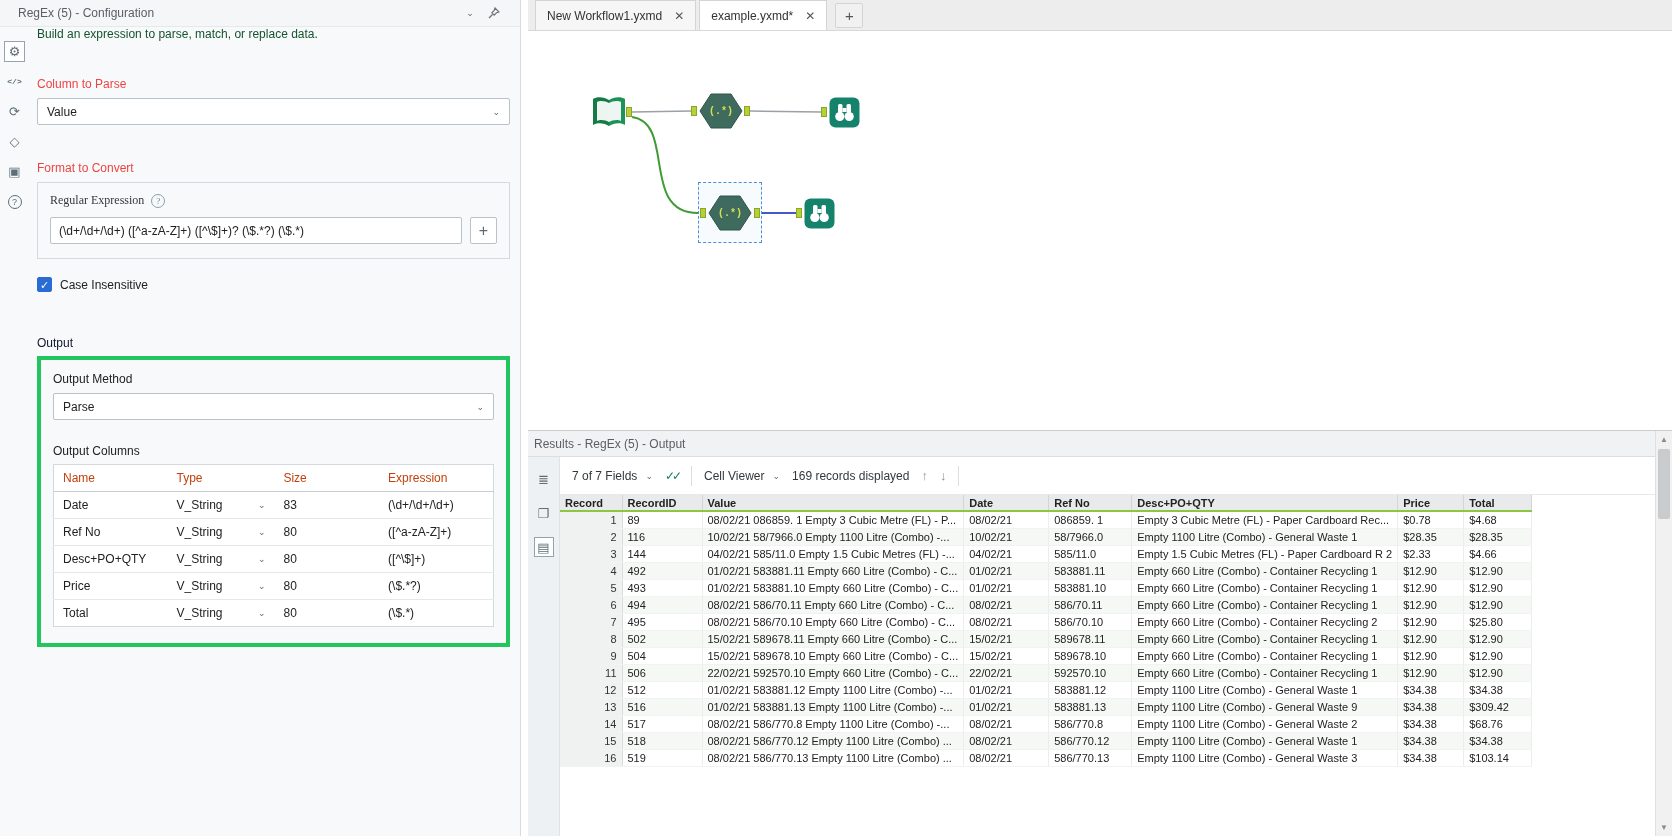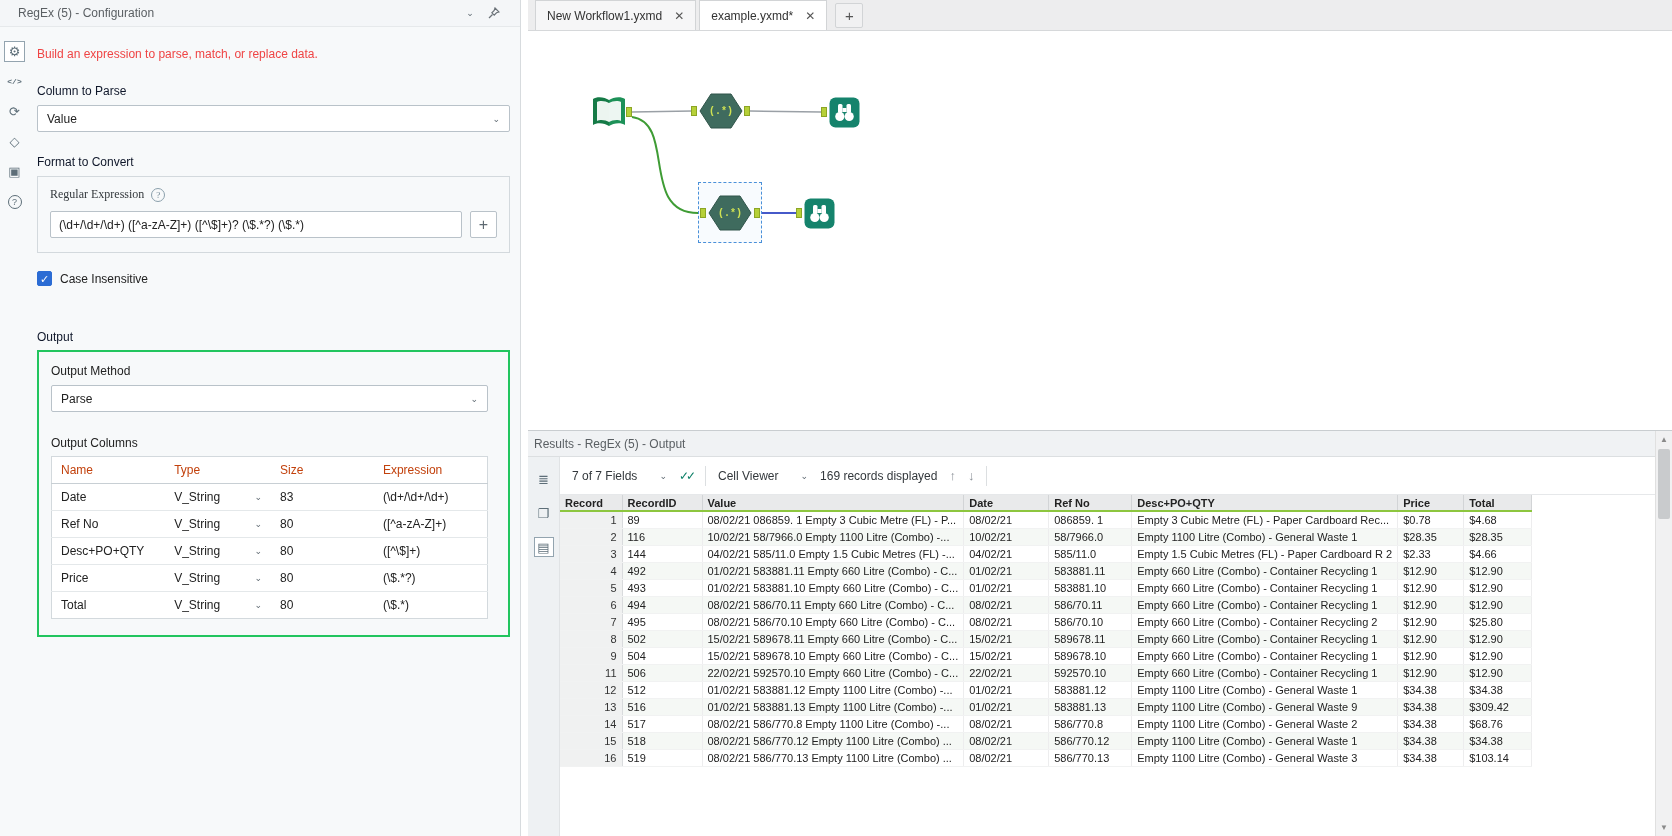--- a/index.html
+++ b/index.html
@@ -19,39 +19,39 @@
     color:#6b7278; cursor:pointer; }
   .config-sidebar { position:absolute; left:0; top:27px; bottom:0; width:29px;
     display:flex; flex-direction:column; align-items:center; padding-top:14px; gap:9px; }
   .side-icon { width:21px; height:21px; display:flex; align-items:center; justify-content:center;
     color:#5d6e78; font-size:13px; }
   .side-icon.selected { background:#ffffff; border:1px solid #93a4af; }
   .side-icon .code-glyph { font-family:"Liberation Mono", monospace; font-size:8px; font-weight:bold; }
   .side-icon .help-glyph { width:14px; height:14px; border:1px solid #5d6e78; border-radius:50%;
     font-size:9px; display:flex; align-items:center; justify-content:center; }
   .config-content { position:absolute; left:37px; top:27px; right:10px; bottom:0; }
-  .panel-desc { margin-top:20px; color:#ef4444; }
-  .field-label { margin-top:23px; margin-bottom:7px; color:#0f172a; }
+  .panel-desc { color:#14532d; }
+  .field-label { margin-top:36px; margin-bottom:7px; color:#ef4444; }
   .select-box { height:27px; background:#fff; border:1px solid #b9c2c9; border-radius:2px;
     display:flex; align-items:center; justify-content:space-between; padding:0 9px; cursor:pointer; }
   .chev { font-size:9px; color:#5f6a72; }
   .group-box { border:1px solid #d3d9dd; padding:10px 12px 14px 12px; margin-top:6px; }
   .inline-label { display:flex; align-items:center; gap:7px; color:#33383c;font-family:Liberation Serif, serif; }
   .help-circle { width:14px; height:14px; border:1px solid #8ba0ac; border-radius:50%; color:#6d8492;
     font-size:9px; display:flex; align-items:center; justify-content:center; }
   .regex-row { display:flex; gap:8px; margin-top:9px; }
   .regex-input { flex:1; height:27px; background:#fff; border:1px solid #b9c2c9; border-radius:2px;
     padding:0 8px; font-family:"Liberation Sans", sans-serif; font-size:12px; color:#222; }
   .plus-btn { width:27px; height:27px; background:#fff; border:1px solid #b9c2c9; border-radius:2px;
     font-size:16px; color:#5f6a72; display:flex; align-items:center; justify-content:center; cursor:pointer; }
   .checkbox-row { display:flex; align-items:center; gap:8px; margin-top:18px; }
   .checkbox { width:15px; height:15px; background:#2b6cd4; border:1px solid #2b6cd4; border-radius:2px;
     color:#fff; font-size:11px; line-height:14px; text-align:center; cursor:pointer; }
   .section-label { margin-top:44px; margin-bottom:6px; color:#0f172a; }
-  .out-group { border:2px solid #22c55e; padding:12px 20px 16px 12px; }
+  .out-group { border:4px solid #22c55e; padding:12px 12px 16px 12px; }
   .columns-table { width:100%; border-collapse:collapse; background:#fff; border:1px solid #d3d9dd; margin-top:6px; }
   .columns-table th { text-align:left; font-weight:normal; color:#c2410c; padding:6px 9px;
     border-bottom:1px solid #c8cfd4; }
   .columns-table td { padding:6px 9px; border-bottom:1px solid #e4e8ea; color:#222; }
   .columns-table tr:last-child td { border-bottom:none; }
   .type-cell { display:flex; align-items:center; justify-content:space-between; cursor:pointer; }
   .expr-text { color:#7d94a2; }
 
   
   .canvas-region { position:absolute; left:528px; top:0; width:1144px; height:430px; background:#fff; }
@@ -80,21 +80,21 @@
     display:flex; align-items:center; padding:0 6px; color:#5a5f63; }
   .results-strip { position:absolute; left:0; top:26px; width:32px; bottom:0;
     background:#eef1f3; border-right:1px solid #e0e3e5; display:flex; flex-direction:column;
     align-items:center; padding-top:12px; gap:14px; }
   .strip-icon { width:20px; height:20px; display:flex; align-items:center; justify-content:center;
     color:#5d6e78; font-size:13px; cursor:pointer; }
   .strip-icon.selected { background:#fff; border:1px solid #93a4af; }
   .results-main { position:absolute; left:32px; top:26px; right:17px; bottom:0; overflow:hidden; }
   .results-toolbar { height:38px; display:flex; align-items:center; gap:12px; padding:0 12px;
     border-bottom:1px solid #e6e8ea; color:#33383c; }
-  .tb-item { display:flex; align-items:center; gap:22px; cursor:pointer; }
+  .tb-item { display:flex; align-items:center; gap:8px; cursor:pointer; }
   .tb-sep { width:1px; height:20px; background:#dcdfe1; }
   .dbl-check { color:#0f8068; font-size:12px; letter-spacing:-3px; }
   .nav-arrow { color:#8a9097; font-size:13px; cursor:pointer; }
   .grid { border-collapse:collapse; table-layout:fixed; font-size:11px; white-space:nowrap; }
   .grid th { background:#e9eaeb; border:1px solid #d2d4d6; border-top:none; font-weight:bold;
     text-align:left; padding:1px 5px; height:16px; overflow:hidden; }
   .grid thead tr { border-bottom:2px solid #8dc63f; }
   .grid td { padding:1px 5px; height:17px; border-right:1px solid #ededee; border-bottom:1px solid #f1f2f2;
     overflow:hidden; }
   .grid tbody tr:nth-child(even) { background:#f5f8f5; }

